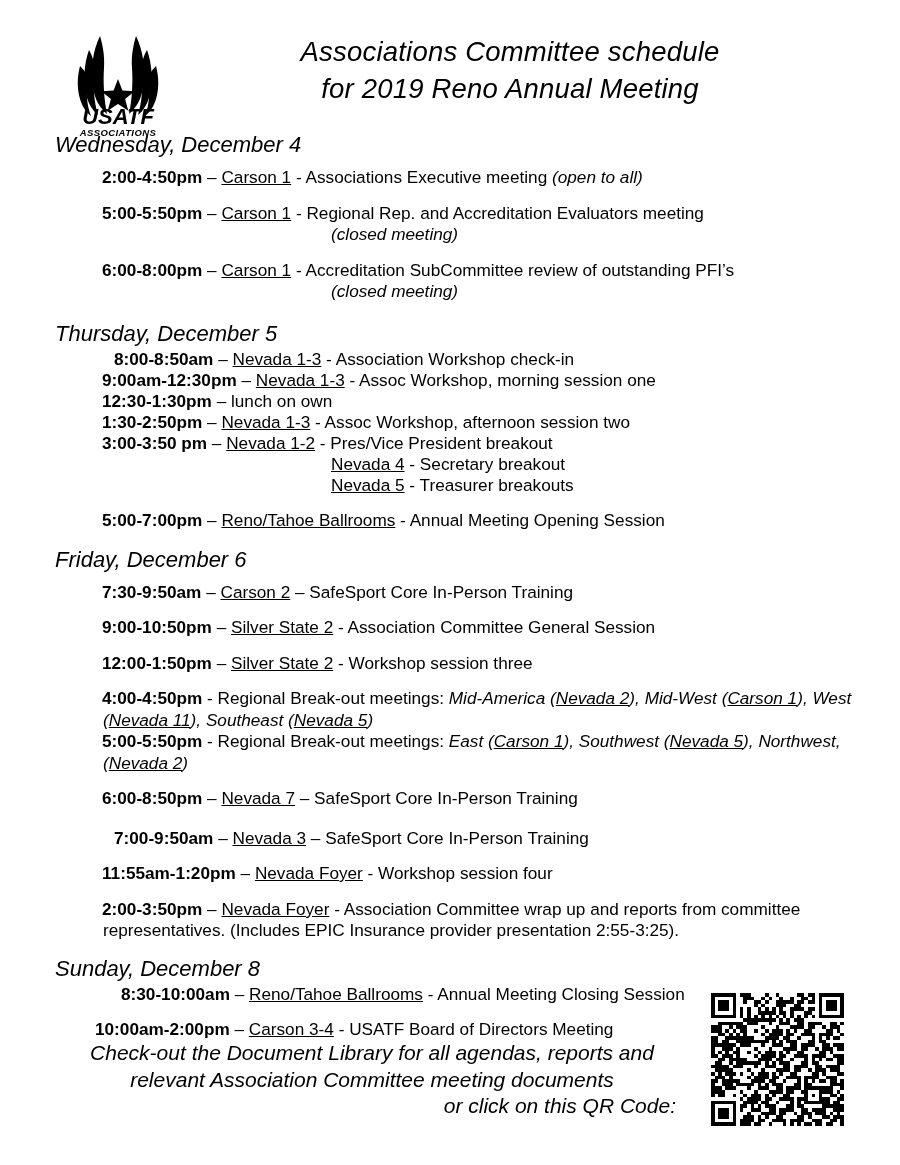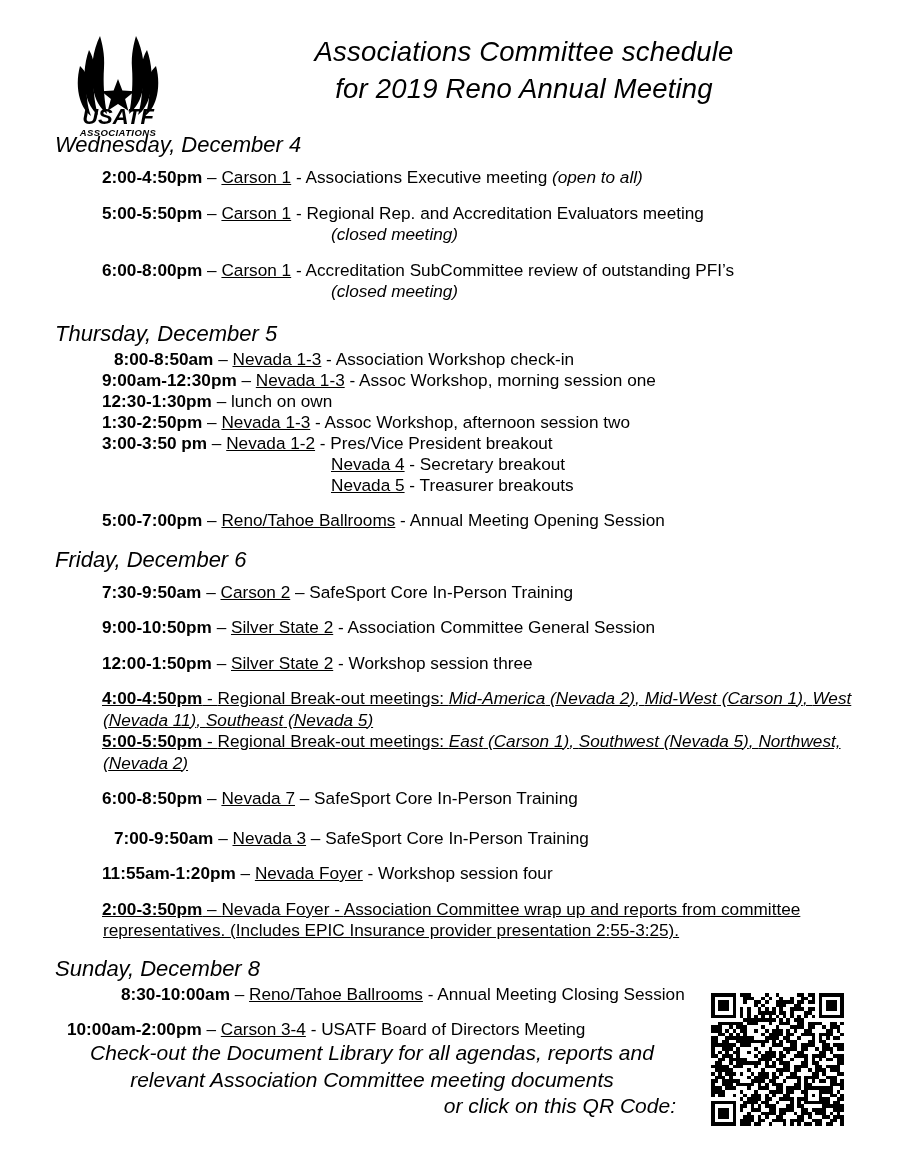--- a/index.html
+++ b/index.html
@@ -32,21 +32,21 @@
     position: absolute;
     left: 66px;
     top: 26px;
     width: 104px;
     height: 112px;
   }
   .logo svg { display: block; }
 
   .title-block {
     position: absolute;
-    left: 194px;
+    left: 180px;
     top: 33px;
     width: 660px;
     text-align: center;
   }
   .title-line {
     font-style: italic;
     font-size: 27.5px;
     line-height: 37px;
     letter-spacing: 0.2px;
     white-space: nowrap;
@@ -64,21 +64,21 @@
   .entries {
     font-size: 17.2px;
     line-height: 21.5px;
   }
 
   .entry {
     margin-left: 103px;
     text-indent: -1px;
     padding-right: 55px;
   }
-  .entry.wide { padding-right: 39px; text-decoration: underline; }
+  .entry.wide { padding-right: 39px; }
 
   
   .sp-0 { margin-top: 0px; }
   .sp-1 { margin-top: 2px; padding-left: 12px; }
   .sp-2 { margin-top: 9px; }
   .sp-3 { margin-top: 14px; }
 
   .subline {
     margin-left: 229px;
   }
@@ -258,21 +258,21 @@
 
   <div class="sec-gap-1"></div>
 
   <div>
     <div class="day-heading">Sunday, December 8</div>
 
     <div class="entries">
       <div class="entry sp-1" style="margin-left:110px;">
         <span class="t">8:30-10:00am</span><span> – </span><span class="room">Reno/Tahoe Ballrooms</span><span> - </span><span>Annual Meeting Closing Session</span>
       </div>
-      <div class="entry sp-3" style="margin-left:68px;">
+      <div class="entry sp-3" style="margin-left:96px;">
         <span class="t">10:00am-2:00pm</span><span> – </span><span class="room">Carson 3-4</span><span> - </span><span>USATF Board of Directors Meeting</span>
       </div>
     </div>
   </div>
 
   <div class="footer">
     <div class="footer-line">Check-out the Document Library for all agendas, reports and</div>
     <div class="footer-line">relevant Association Committee meeting documents</div>
     <div class="footer-line right">or click on this QR Code:</div>
   </div>

